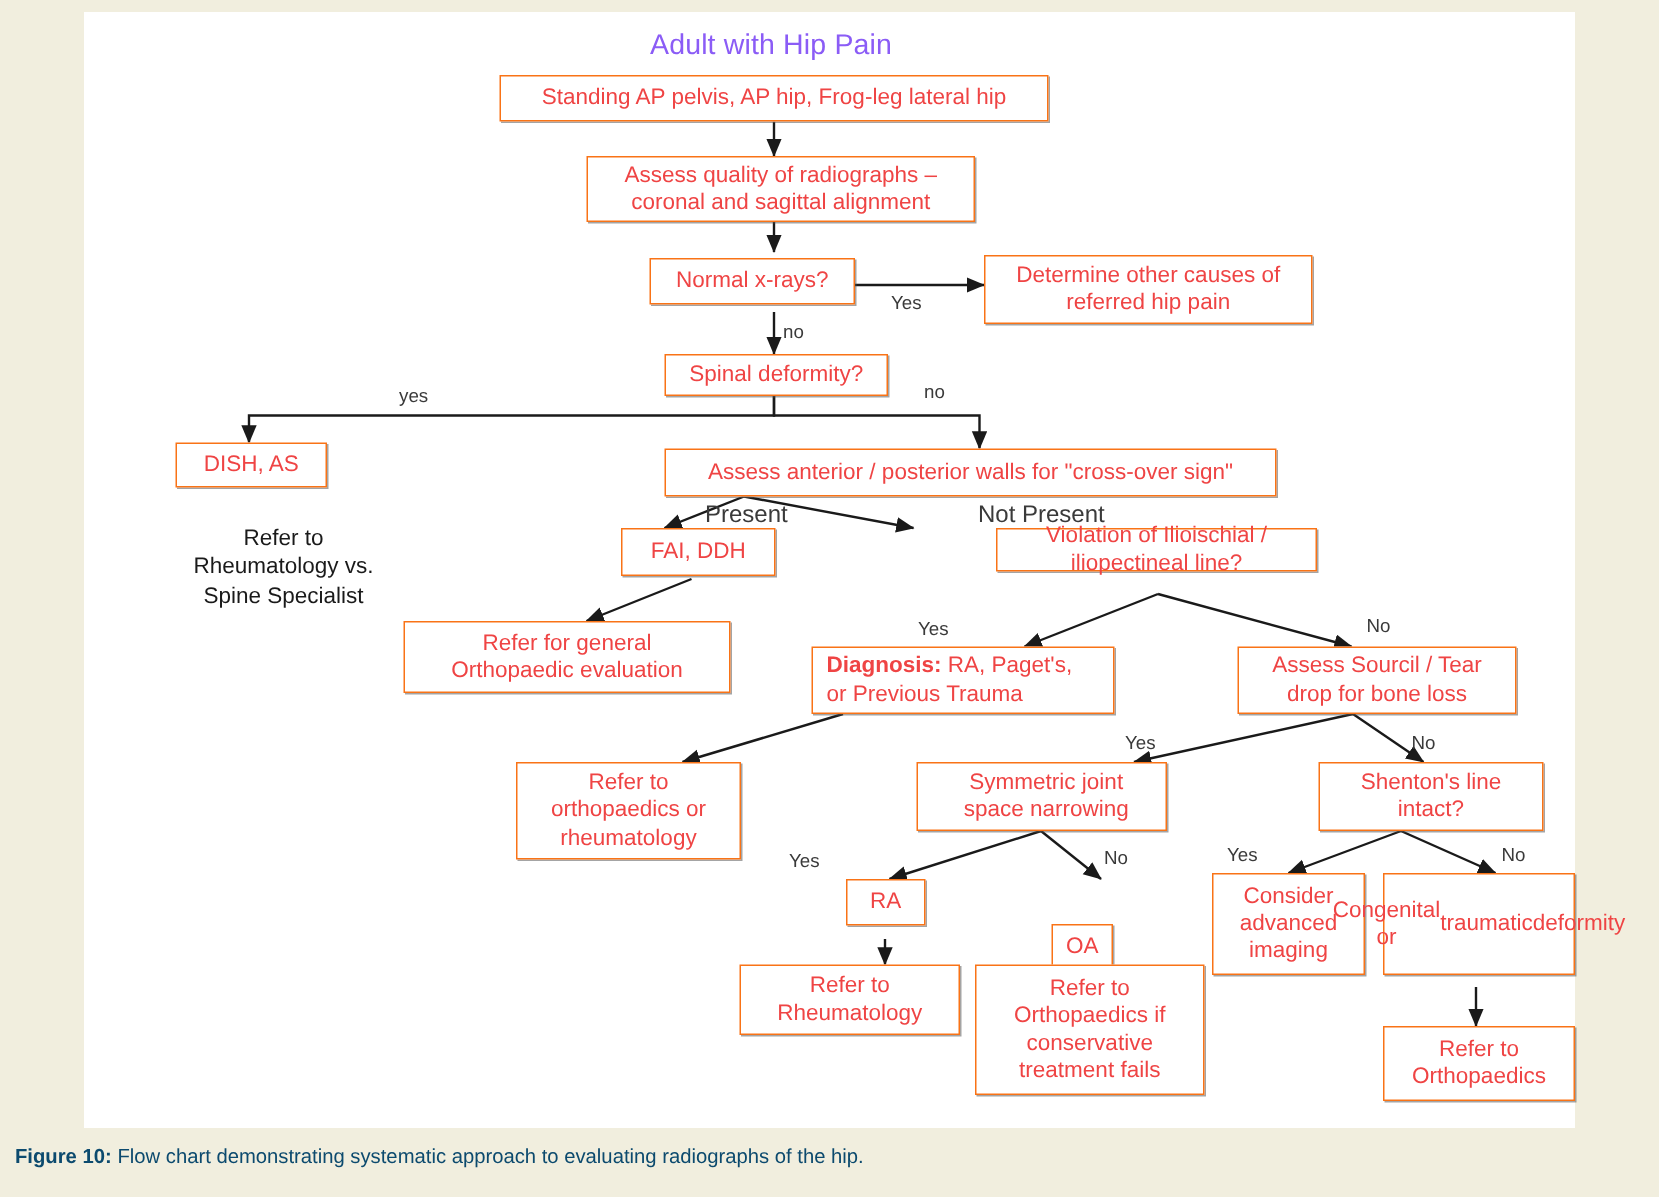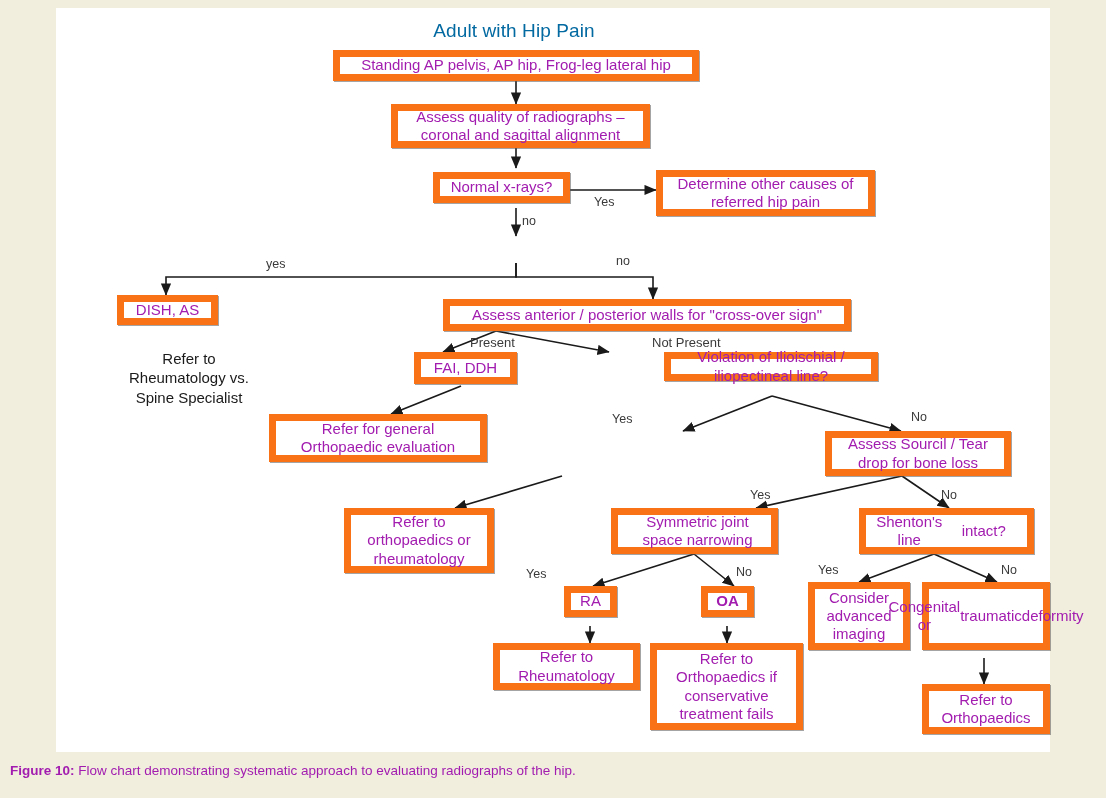--- a/index.html
+++ b/index.html
@@ -29,32 +29,32 @@
     left: 0; top: 0;
     width: 994px;
     height: 744px;
   }
 
   
   .chart-title {
     position: absolute;
     text-align: center;
     font-size: 19px;
-    color: #0369a1;
+    color: #8b5cf6;
     white-space: nowrap;
     letter-spacing: 0.1px;
   }
 
   
   .node {
     position: absolute;
     box-sizing: border-box;
-    border: 7px solid #f97316;
+    border: 1px solid #f97316;
     background: #ffffff;
-    color: #a21caf;
+    color: #ef4444;
     font-size: 15px;
     line-height: 1.22;
     text-align: center;
     display: flex;
     align-items: center;
     justify-content: center;
     padding: 2px 6px;
     box-shadow: 1px 1px 0 rgba(90,90,90,0.55);
   }
   .node .node-text { display: block; width: 100%; }
@@ -73,35 +73,35 @@
     display: flex;
     align-items: center;
     justify-content: center;
   }
 
   .node b { font-weight: bold; }
 
   
   .edge-label {
     position: absolute;
-    font-size: 13px;
+    font-size: 16px;
     color: #3a3a3a;
     white-space: nowrap;
     line-height: 1;
   }
   .edge-label.lg { font-size: 12.5px; }
 
   
   #caption {
     position: absolute;
     left: 10px;
     top: 762px;
     width: 1080px;
     font-size: 13.5px;
-    color: #a21caf;
+    color: #0c4a6e;
     line-height: 1.4;
   }
   #caption .cap-label { font-weight: bold; }
 
   svg { display: block; }
 </style>
 </head>
 <body>
 
 <div id="figure-panel">
@@ -171,20 +171,23 @@
 
   <div class="node" style="left:377px; top:164px; width:137px; height:31px;">
     <span class="node-text">Normal x-rays?</span>
   </div>
 
   <div class="node" style="left:600px; top:162px; width:219px; height:46px; flex-direction:column;">
     <span class="node-text">Determine other causes of</span>
     <span class="node-text">referred hip pain</span>
   </div>
 
+  <div class="node" style="left:387px; top:228px; width:149px; height:28px;">
+    <span class="node-text">Spinal deformity?</span>
+  </div>
 
   <div class="node" style="left:61px; top:287px; width:101px; height:30px;">
     <span class="node-text">DISH, AS</span>
   </div>
 
   <div class="note" style="left:48px; top:338px; width:170px; height:64px; flex-direction:column;">
     <span class="node-text">Refer to</span>
     <span class="node-text">Rheumatology vs.</span>
     <span class="node-text">Spine Specialist</span>
   </div>
@@ -200,47 +203,51 @@
   <div class="node" style="left:608px; top:344px; width:214px; height:29px; flex-direction:column;">
     <span class="node-text">Violation of Ilioischial /</span>
     <span class="node-text">iliopectineal line?</span>
   </div>
 
   <div class="node" style="left:213px; top:406px; width:218px; height:48px; flex-direction:column;">
     <span class="node-text">Refer for general</span>
     <span class="node-text">Orthopaedic evaluation</span>
   </div>
 
+  <div class="node" style="left:485px; top:423px; width:202px; height:45px; flex-direction:column; text-align:left; align-items:flex-start; padding-left:9px;">
+    <span class="node-text" style="text-align:left;"><b>Diagnosis:</b><span> RA, Paget's,</span></span>
+    <span class="node-text" style="text-align:left;">or Previous Trauma</span>
+  </div>
 
   <div class="node" style="left:769px; top:423px; width:186px; height:45px; flex-direction:column;">
     <span class="node-text">Assess Sourcil / Tear</span>
     <span class="node-text">drop for bone loss</span>
   </div>
 
   <div class="node" style="left:288px; top:500px; width:150px; height:65px; flex-direction:column;">
     <span class="node-text">Refer to</span>
     <span class="node-text">orthopaedics or</span>
     <span class="node-text">rheumatology</span>
   </div>
 
   <div class="node" style="left:555px; top:500px; width:167px; height:46px; flex-direction:column;padding-left:12px;">
     <span class="node-text">Symmetric joint</span>
     <span class="node-text">space narrowing</span>
   </div>
 
-  <div class="node" style="left:803px; top:500px; width:175px; height:46px; ">
+  <div class="node" style="left:823px; top:500px; width:150px; height:46px; flex-direction:column;">
     <span class="node-text">Shenton's line</span>
     <span class="node-text">intact?</span>
   </div>
 
   <div class="node" style="left:508px; top:578px; width:53px; height:31px;">
     <span class="node-text">RA</span>
   </div>
 
-  <div class="node" style="left:645px; top:578px; width:53px; height:31px;font-weight:bold;">
+  <div class="node" style="left:645px; top:608px; width:41px; height:31px;">
     <span class="node-text">OA</span>
   </div>
 
   <div class="node" style="left:752px; top:574px; width:102px; height:68px; flex-direction:column;">
     <span class="node-text">Consider</span>
     <span class="node-text">advanced</span>
     <span class="node-text">imaging</span>
   </div>
 
   <div class="node" style="left:866px; top:574px; width:128px; height:68px; flex-direction:row;">

